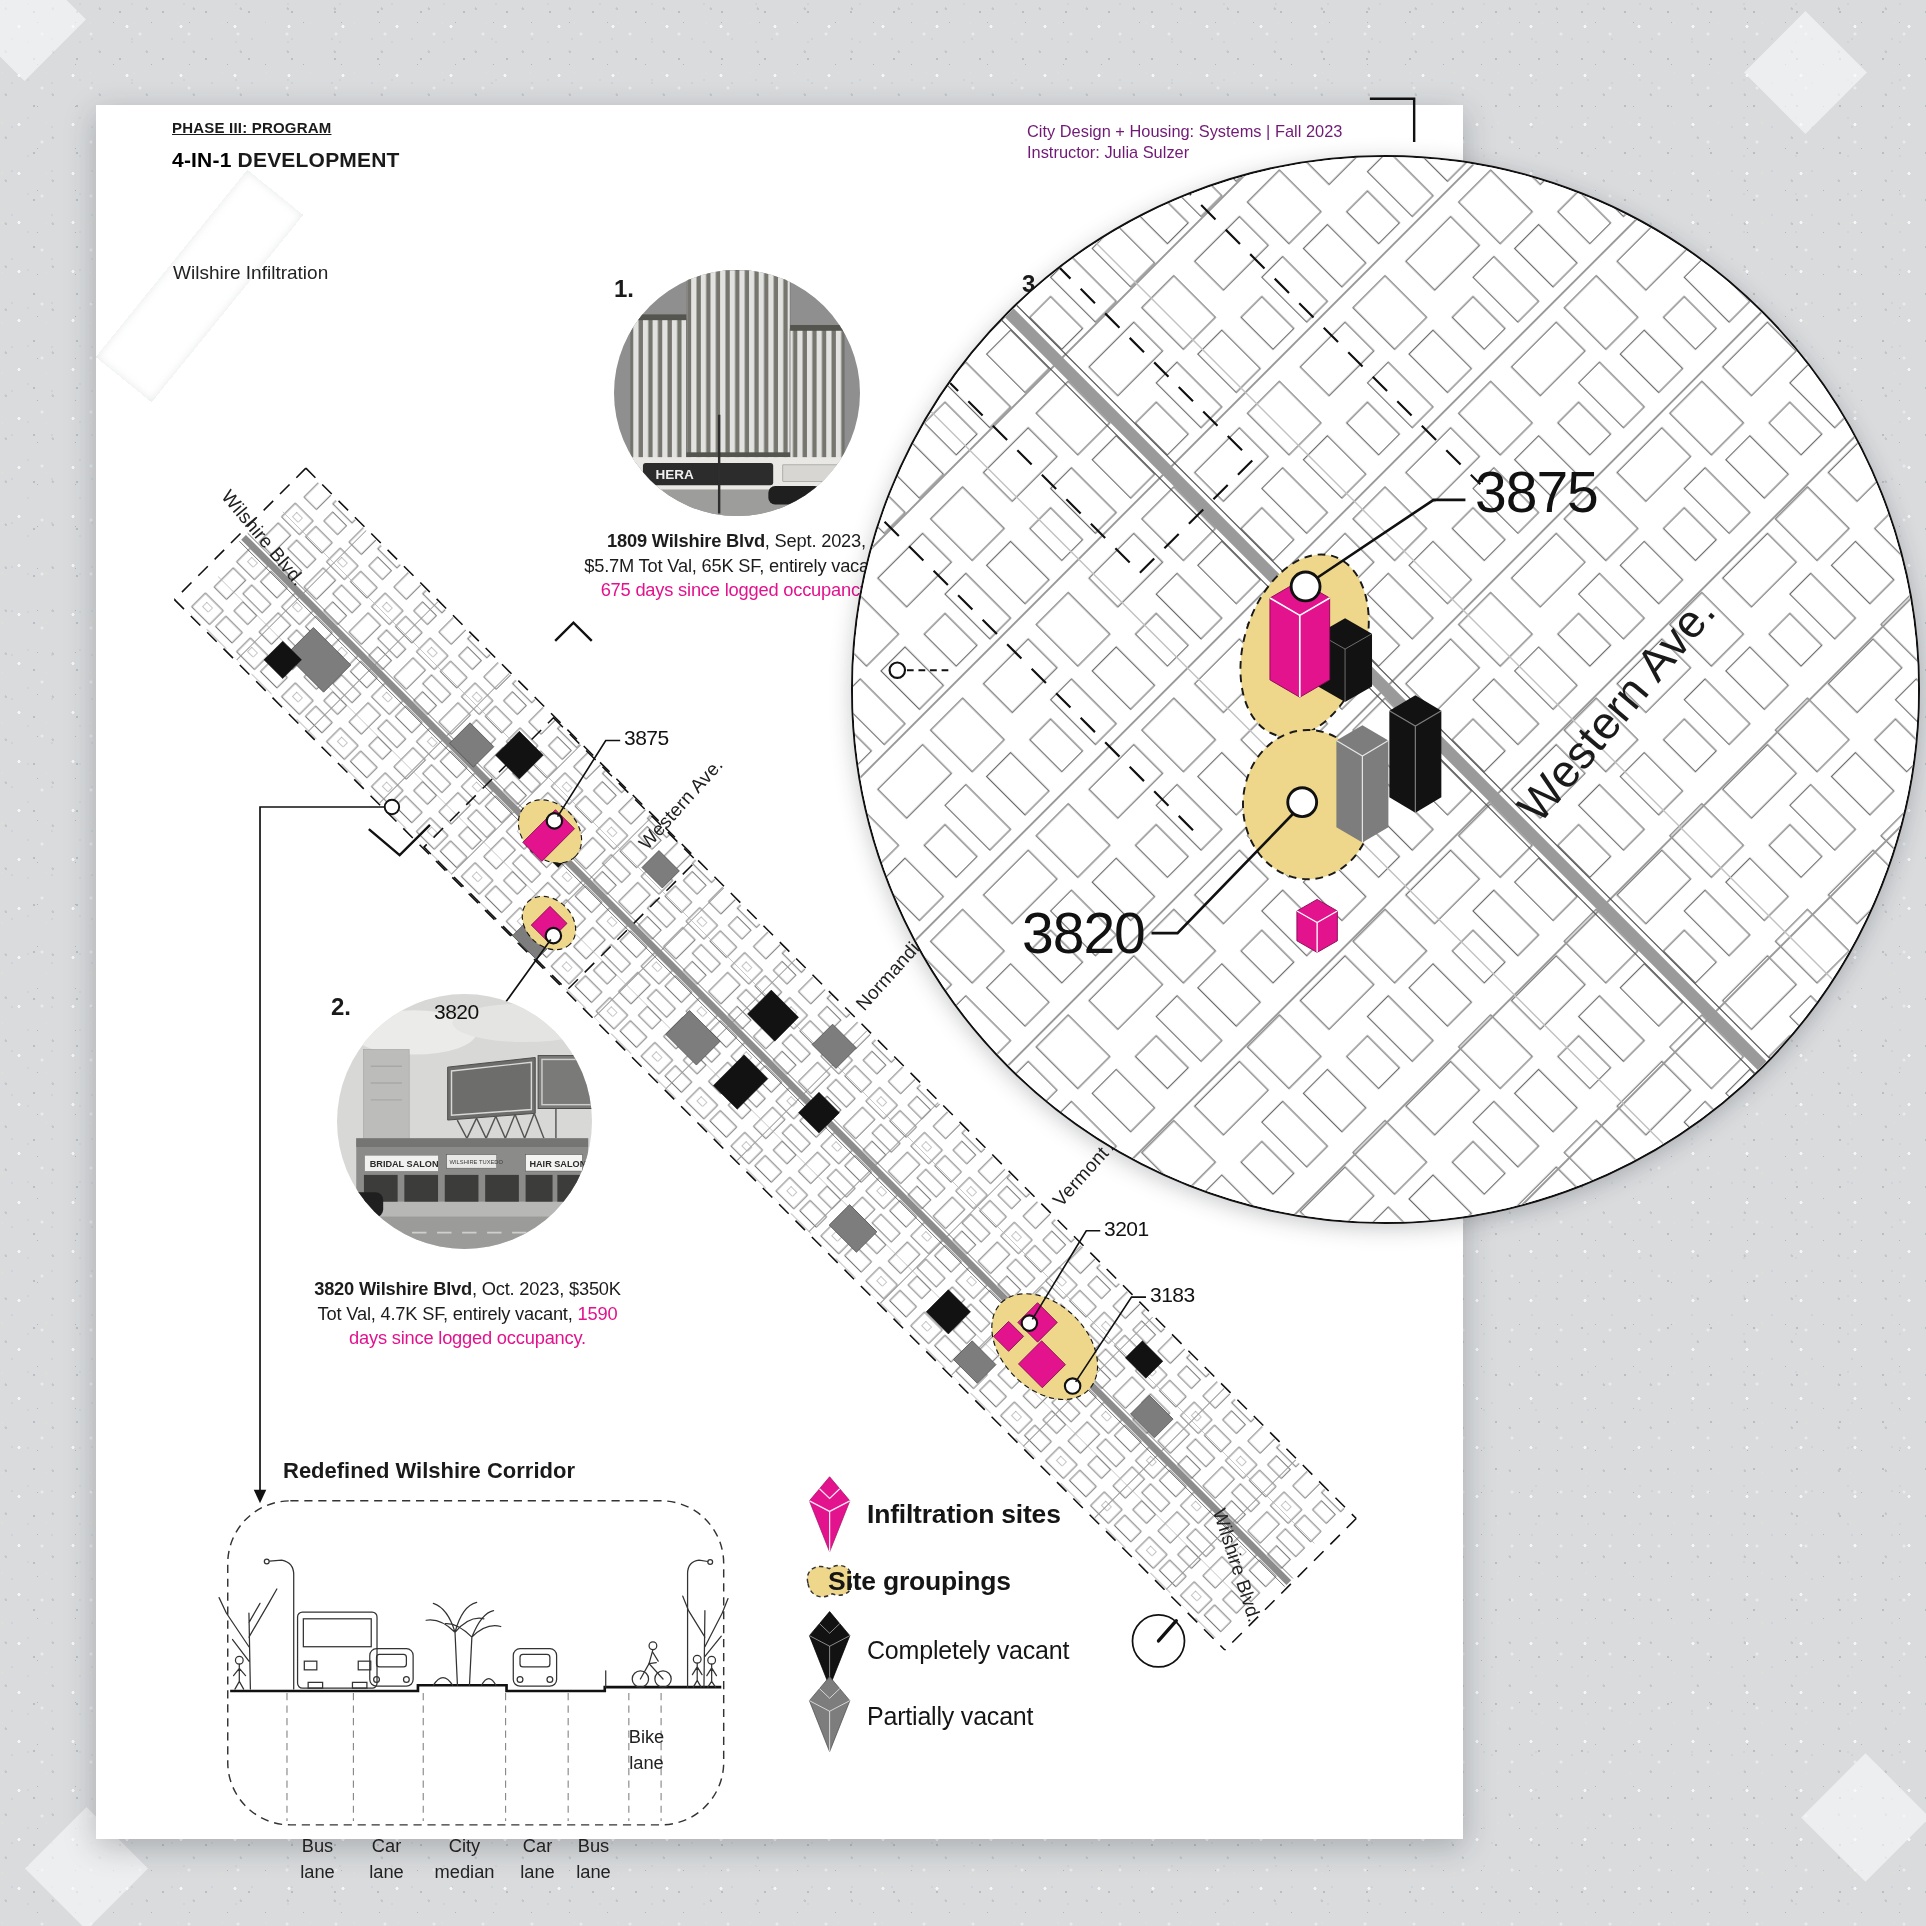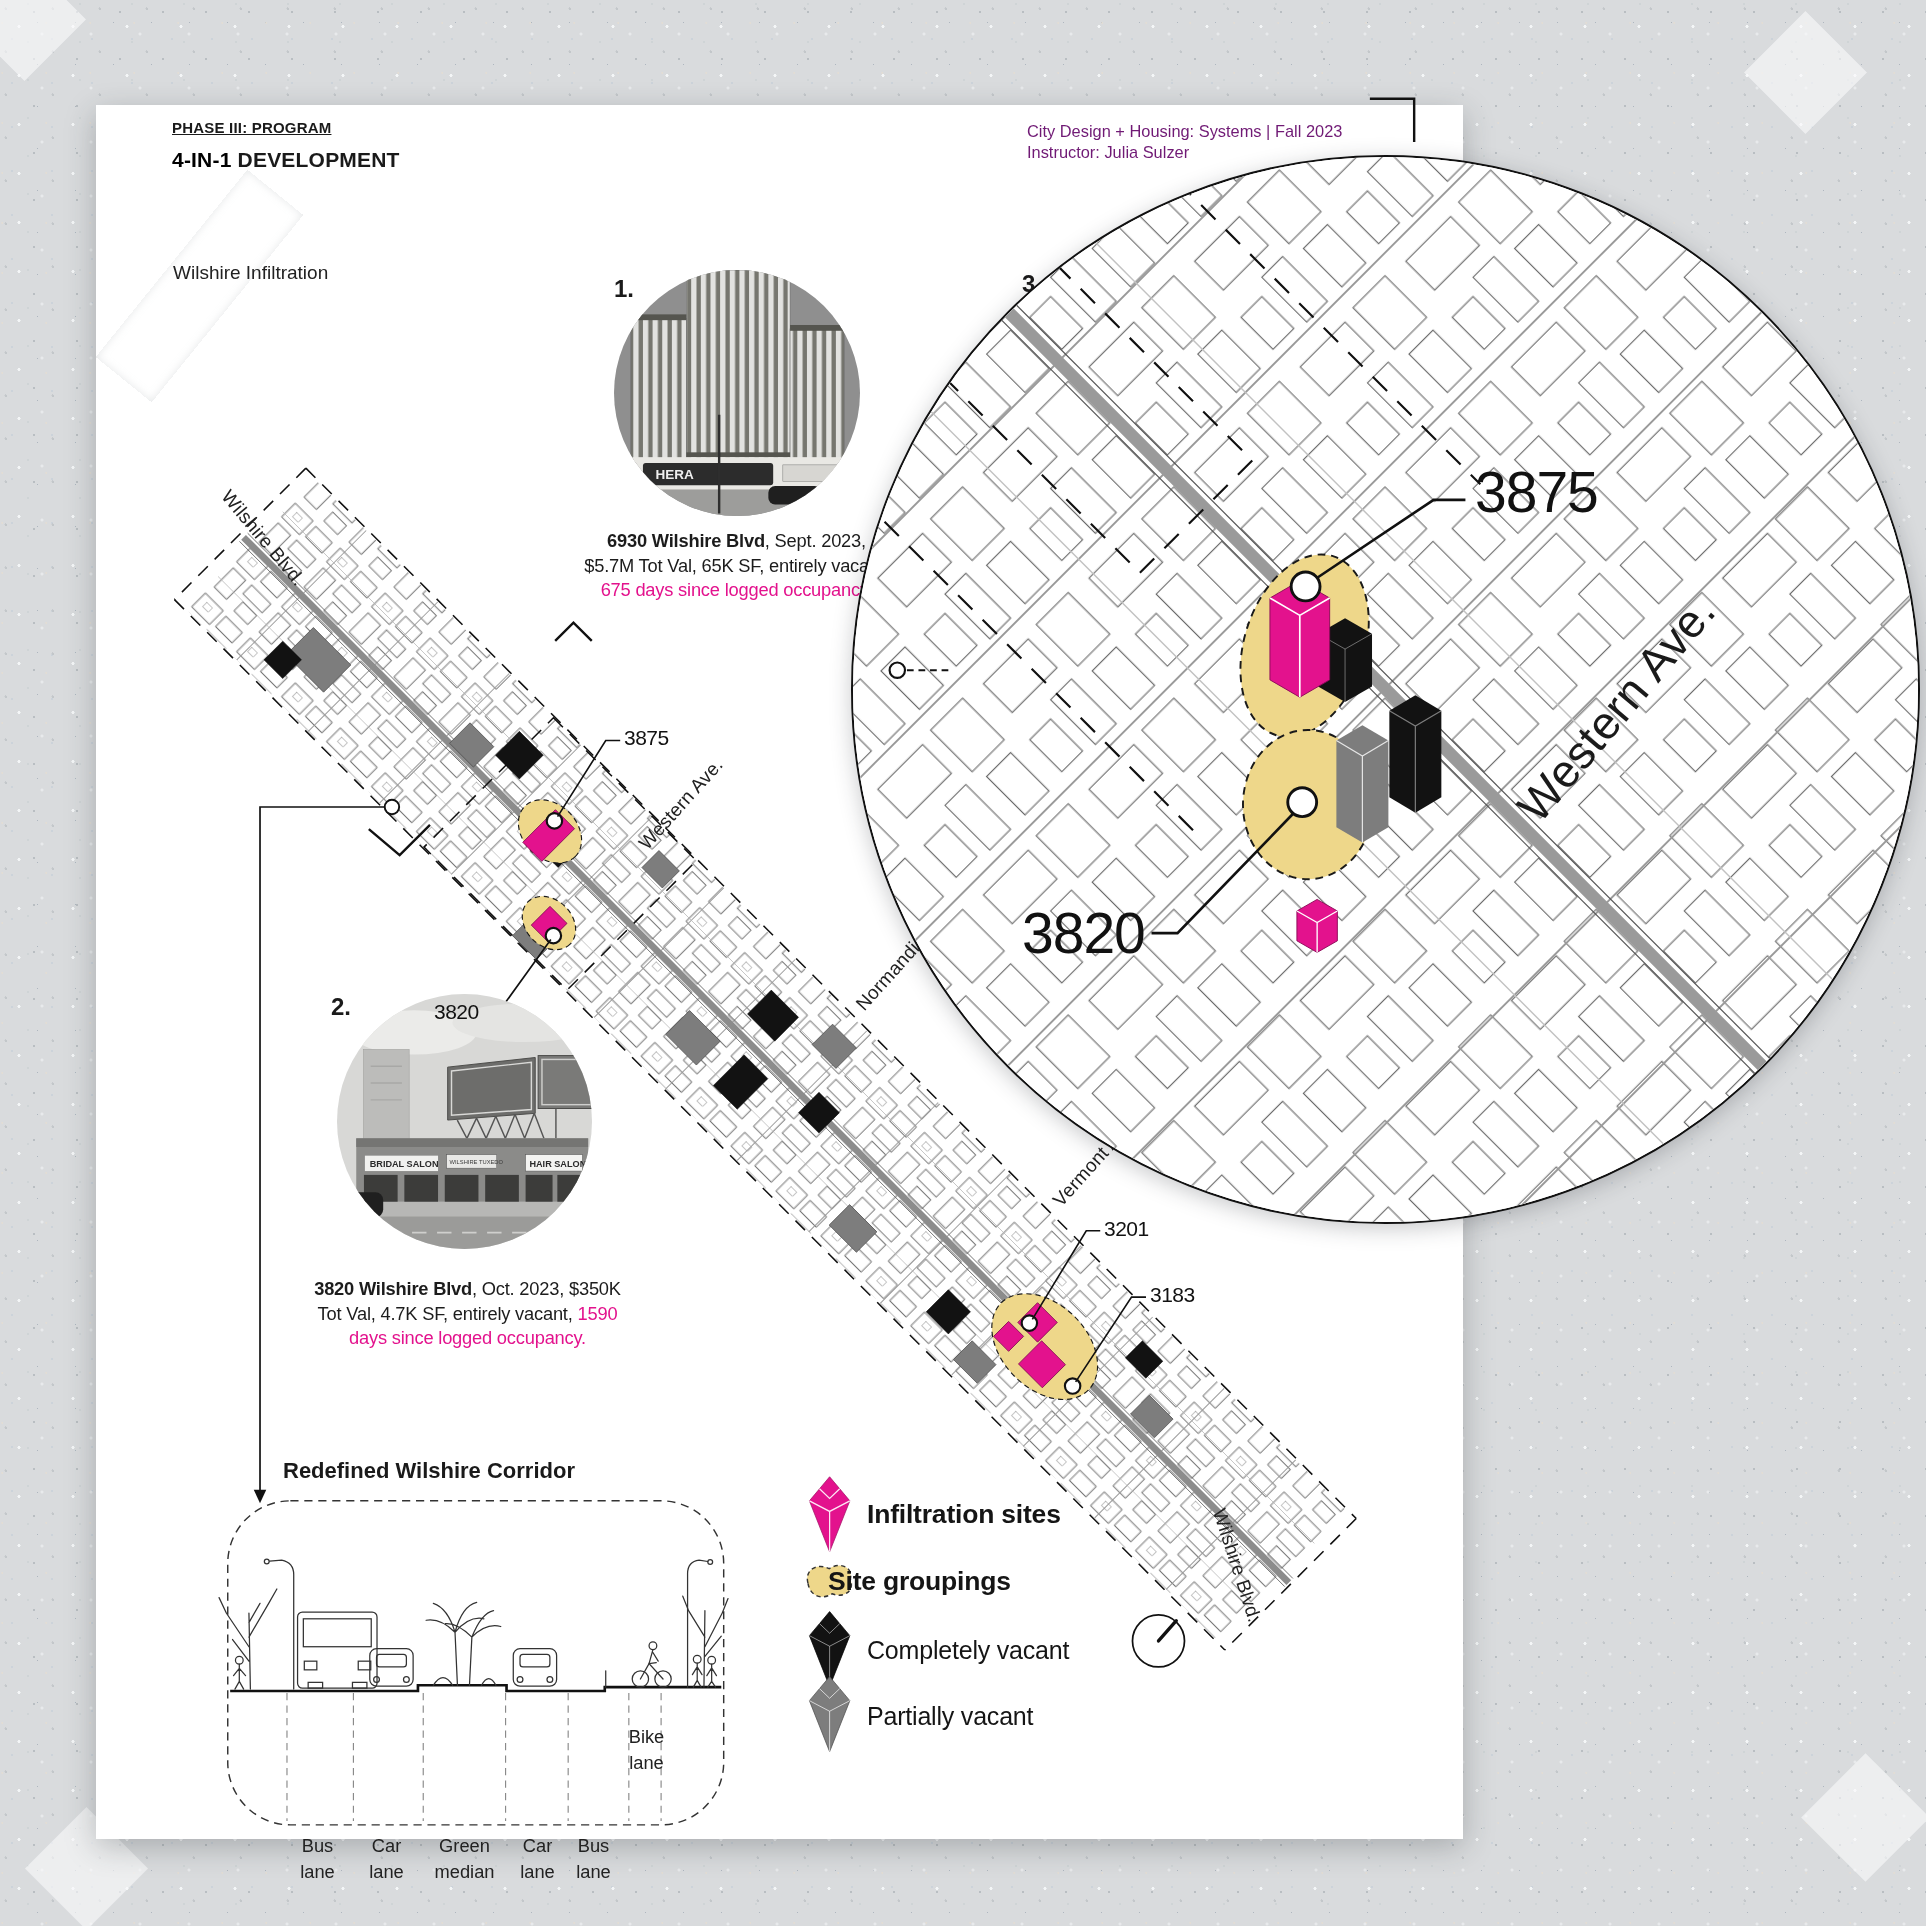--- a/index.html
+++ b/index.html
@@ -329,21 +329,21 @@
     <rect x="0" y="462" width="530" height="68" fill="#9b9b99"></rect>
     <line x1="0" y1="496" x2="530" y2="496" stroke="#cfcfcd" stroke-width="4" stroke-dasharray="30 22"></line>
     <rect x="0" y="412" width="96" height="52" rx="16" fill="#1f1f1f"></rect>
     <text x="68" y="359" font-family="Liberation Sans, sans-serif" font-size="19" font-weight="bold" fill="#2a2a2a">BRIDAL SALON</text>
     <text x="234" y="354" font-family="Liberation Sans, sans-serif" font-size="12" fill="#3a3a3a">WILSHIRE TUXEDO</text>
     <text x="400" y="359" font-family="Liberation Sans, sans-serif" font-size="19" font-weight="bold" fill="#2a2a2a">HAIR SALON</text>
   </svg>
 </div>
 
 <div class="cap" style="left:544px;top:529px;width:385px;">
-  <div><b>6930 Wilshire Blvd</b><span>, Sept. 2023,</span></div>
+  <div><b>1809 Wilshire Blvd</b><span>, Sept. 2023,</span></div>
   <div>$5.7M Tot Val, 65K SF, entirely vacant,</div>
   <div class="pink">675 days since logged occupancy.</div>
 </div>
 <div class="cap" style="left:294px;top:1277px;width:347px;">
   <div><b>3820 Wilshire Blvd</b><span>, Oct. 2023, $350K</span></div>
   <div><span>Tot Val, 4.7K SF, entirely vacant, </span><span class="pink">1590</span></div>
   <div class="pink">days since logged occupancy.</div>
 </div>
 
 <div class="t callout" style="left:624px;top:726px;">3875</div>
@@ -360,21 +360,21 @@
 <div class="t corrTitle" style="left:283px;top:1458px;text-align:right;">Redefined Wilshire Corridor</div>
 <div class="laneLbl" style="left:279px;top:1833px;">
   <div>Bus</div>
     <div>lane</div>
 </div>
 <div class="laneLbl" style="left:348px;top:1833px;">
   <div>Car</div>
     <div>lane</div>
 </div>
 <div class="laneLbl" style="left:426px;top:1833px;">
-  <div>Green</div>
+  <div>City</div>
     <div>median</div>
 </div>
 <div class="laneLbl" style="left:499px;top:1833px;">
   <div>Car</div>
     <div>lane</div>
 </div>
 <div class="laneLbl" style="left:555px;top:1833px;">
   <div>Bus</div>
     <div>lane</div>
 </div>

